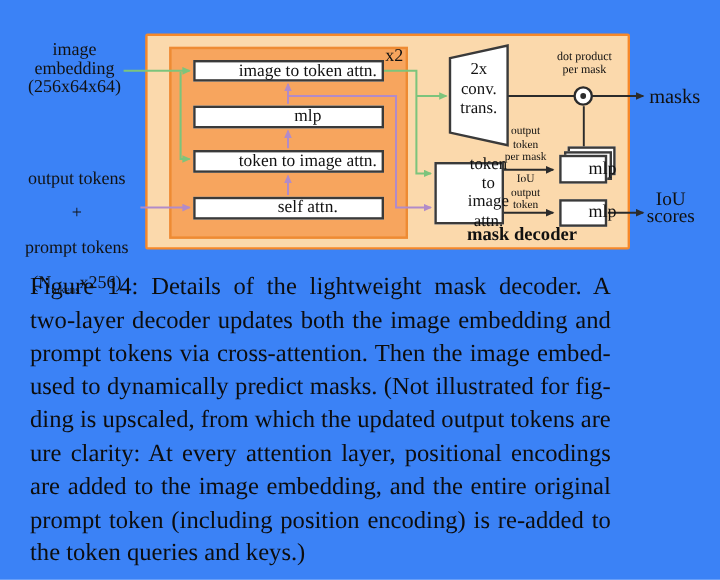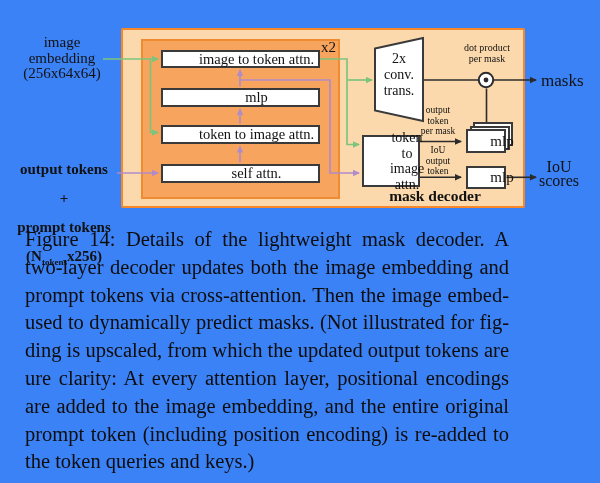--- a/index.html
+++ b/index.html
@@ -27,21 +27,21 @@
     display:flex;align-items:center;justify-content:center;text-align:center;padding-left:32px;}
   .lbox{left:161px;width:159px;height:18px;font-size:14.5px;}
   .b1{top:50px;} .b2{top:88px;height:19px;} .b3{top:125px;height:19px;} .b4{top:164px;height:19px;text-align:center;}
   .rightbox{left:362px;top:135px;width:58px;height:52px;font-size:14px;line-height:15.5px;white-space:pre-line;}
   .stk{width:40px;height:24px;}
   .stk-back{left:473px;top:122px;} .stk-mid{left:469.5px;top:125.5px;}
   .stk-front{left:466px;top:129px;font-size:15px;}
   .mlp2{left:466px;top:166px;width:40px;height:23px;font-size:15px;}
   .lbl{text-align:center;white-space:pre-line;}
   .lbl-imgemb{left:10px;top:35px;width:104px;font-size:15px;line-height:15.7px;}
-  .lbl-tokens{left:8px;top:148px;width:112px;font-size:15px;line-height:14.4px;font-weight:bold;}
+  .lbl-tokens{left:8px;top:128px;width:112px;font-size:15px;line-height:14.4px;}
   .lbl-tokens sub{font-size:9px;line-height:0;}
   .lbl-x2{left:294px;top:39px;width:42px;text-align:right;font-size:15px;}
   .lbl-trap{left:375px;top:51px;width:48px;font-size:14px;line-height:16px;}
   .lbl-dot{left:444px;top:43px;width:86px;font-size:10px;line-height:10.5px;}
   .lbl-outtok{left:407px;top:105px;width:62px;font-size:9.5px;line-height:10.6px;}
   .lbl-ioutok{left:407px;top:145px;width:62px;font-size:9.5px;line-height:10.6px;}
   .lbl-masks{left:541px;top:71px;width:55px;text-align:left;font-size:17px;}
   .lbl-iouscores{left:533px;top:160px;width:52px;font-size:16px;line-height:13.5px;}
   .lbl-maskdec{left:363px;top:186.5px;width:104px;font-size:15.5px;font-weight:bold;margin-left:20px;}
   .caption{position:absolute;left:25px;top:226px;width:484px;font-size:20.5px;line-height:27.8px;color:#0d0d0d;}

